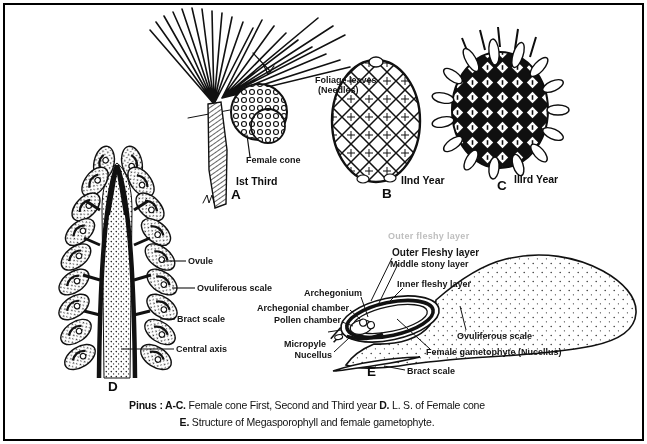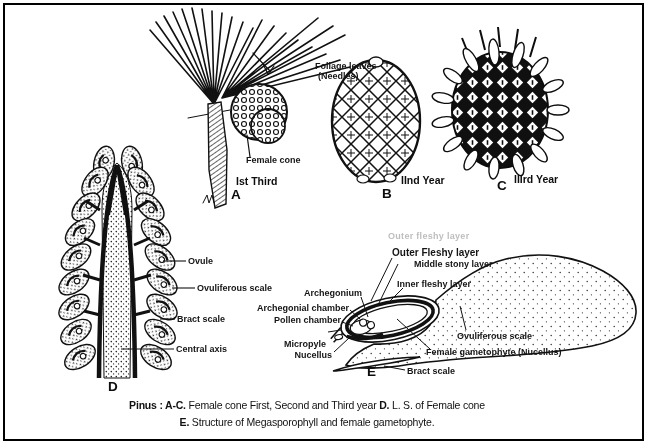--- a/index.html
+++ b/index.html
@@ -178,21 +178,21 @@
         <line x1="342" y1="322" x2="353" y2="326"></line>
         <line x1="328" y1="332" x2="341" y2="330"></line>
         <line x1="334" y1="352" x2="349" y2="338"></line>
         <line x1="466" y1="330" x2="460" y2="306"></line>
         <line x1="430" y1="349" x2="397" y2="319"></line>
         <line x1="405" y1="370" x2="384" y2="366"></line>
       </g>
     </g>
   </svg>
 
-  <div class="lbl two-line" style="left:267px;top:61px;padding-left:48px;">
+  <div class="lbl two-line" style="left:267px;top:75px;padding-left:48px;">
     <span>Foliage leaves</span>
     <span>(Needles)</span>
   </div>
   <div class="lbl" style="left:246px;top:155px;">Female cone</div>
   <div class="year" style="left:236px;top:176px;">Ist Third</div>
   <div class="letter" style="left:231px;top:188px;">A</div>
 
   <div class="year" style="left:401px;top:175px;">IInd Year</div>
   <div class="letter" style="left:382px;top:187px;">B</div>
 
@@ -200,21 +200,21 @@
   <div class="letter" style="left:497px;top:179px;">C</div>
 
   <div class="lbl" style="left:188px;top:256px;">Ovule</div>
   <div class="lbl" style="left:197px;top:283px;">Ovuliferous scale</div>
   <div class="lbl" style="left:177px;top:314px;">Bract scale</div>
   <div class="lbl" style="left:176px;top:344px;">Central axis</div>
   <div class="letter" style="left:108px;top:380px;">D</div>
 
   <div class="lbl ghost" style="left:388px;top:231px;">Outer fleshy layer</div>
   <div class="lbl lbl-lg" style="left:392px;top:247px;">Outer Fleshy layer</div>
-  <div class="lbl" style="left:390px;top:259px;padding-left:24px;">Middle stony layer</div>
+  <div class="lbl" style="left:390px;top:259px;">Middle stony layer</div>
   <div class="lbl" style="left:397px;top:279px;">Inner fleshy layer</div>
   <div class="lbl" style="right:285px;top:288px;">Archegonium</div>
   <div class="lbl" style="right:298px;top:303px;">Archegonial chamber</div>
   <div class="lbl" style="right:306px;top:315px;">Pollen chamber</div>
   <div class="lbl" style="right:321px;top:327px;margin-top:12px;">Micropyle</div>
   <div class="lbl" style="right:315px;top:350px;">Nucellus</div>
   <div class="lbl" style="left:457px;top:331px;">Ovuliferous scale</div>
   <div class="lbl" style="left:426px;top:347px;">Female gametophyte (Nucellus)</div>
   <div class="lbl" style="left:407px;top:366px;">Bract scale</div>
   <div class="letter" style="left:367px;top:365px;">E</div>

